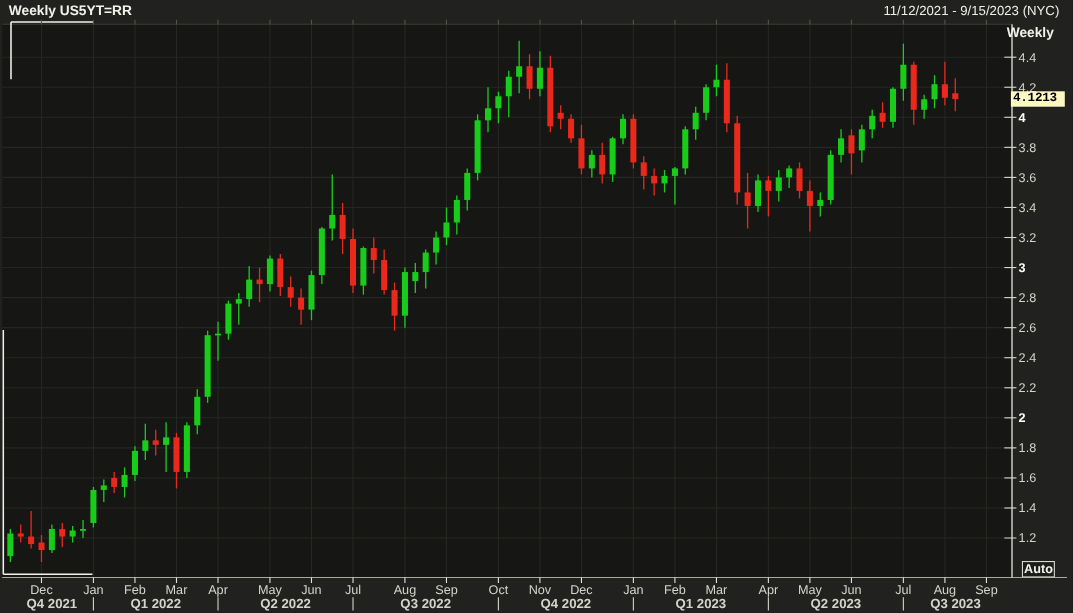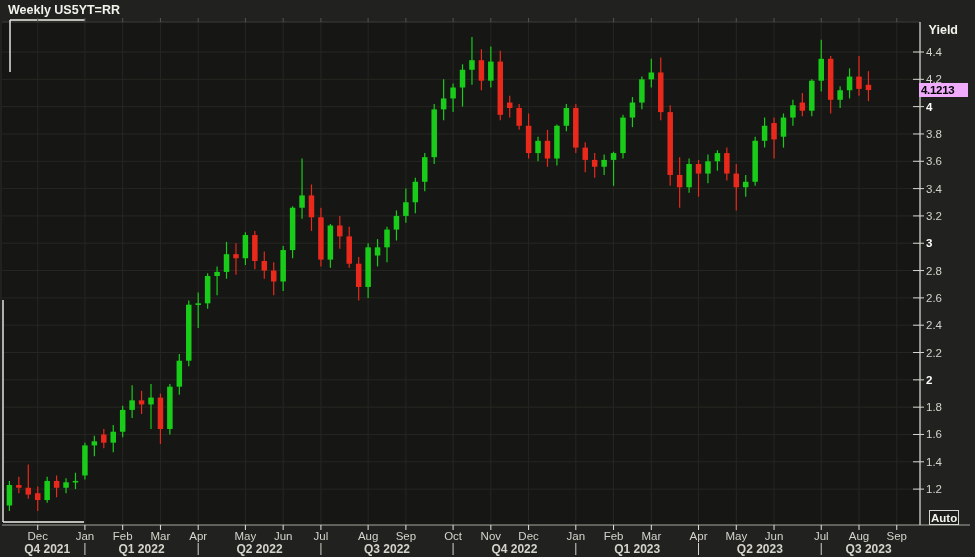--- a/index.html
+++ b/index.html
@@ -17,20 +17,21 @@
        border:1px solid #d8d8d2;color:#f2f2ec;font-size:11.5px;font-weight:bold;background:rgba(0,0,0,0.15);
        box-sizing:border-box;cursor:pointer;}
   text{font-family:"Liberation Sans",sans-serif;}
 </style>
 </head>
 <body>
 
 <div id="app">
   <div id="titlebar">
     <span id="chart-title">Weekly US5YT=RR</span>
+    <span id="date-range">11/12/2021 - 9/15/2023 (NYC)</span>
   </div>
   <svg id="chart-svg" width="975" height="557">
       <rect x="2" y="22" width="918" height="503" fill="#161614"></rect>
       <g stroke="#262622" stroke-width="1">
         <line x1="2" y1="52" x2="920" y2="52"></line>
         <line x1="2" y1="79.32000000000002" x2="920" y2="79.32000000000002"></line>
         <line x1="2" y1="106.64000000000004" x2="920" y2="106.64000000000004"></line>
         <line x1="2" y1="133.96000000000006" x2="920" y2="133.96000000000006"></line>
         <line x1="2" y1="161.28000000000003" x2="920" y2="161.28000000000003"></line>
         <line x1="2" y1="188.60000000000005" x2="920" y2="188.60000000000005"></line>
@@ -562,16 +563,16 @@
         <text x="47.160000000000004" y="553" font-size="12" font-weight="bold" fill="#d4d4cc" text-anchor="middle">Q4 2021</text>
         <text x="141.56" y="553" font-size="12" font-weight="bold" fill="#d4d4cc" text-anchor="middle">Q1 2022</text>
         <text x="259.55999999999995" y="553" font-size="12" font-weight="bold" fill="#d4d4cc" text-anchor="middle">Q2 2022</text>
         <text x="386.99999999999994" y="553" font-size="12" font-weight="bold" fill="#d4d4cc" text-anchor="middle">Q3 2022</text>
         <text x="514.4399999999999" y="553" font-size="12" font-weight="bold" fill="#d4d4cc" text-anchor="middle">Q4 2022</text>
         <text x="637.16" y="553" font-size="12" font-weight="bold" fill="#d4d4cc" text-anchor="middle">Q1 2023</text>
         <text x="759.8799999999999" y="553" font-size="12" font-weight="bold" fill="#d4d4cc" text-anchor="middle">Q2 2023</text>
         <text x="868.6199999999999" y="553" font-size="12" font-weight="bold" fill="#d4d4cc" text-anchor="middle">Q3 2023</text>
       </g>
     </svg>
-  <span id="yield-label">Yield</span>
-  <div id="price-badge" style="top: 83px; background: #f0abfc;">4.1213</div>
+  <span id="yield-label">Weekly</span>
+  <div id="price-badge" style="top: 83px; background: #fef9c3; font-family: Liberation Mono, monospace;">4.1213</div>
   <div id="auto-btn">Auto</div>
 </div>
 
 </body></html>

